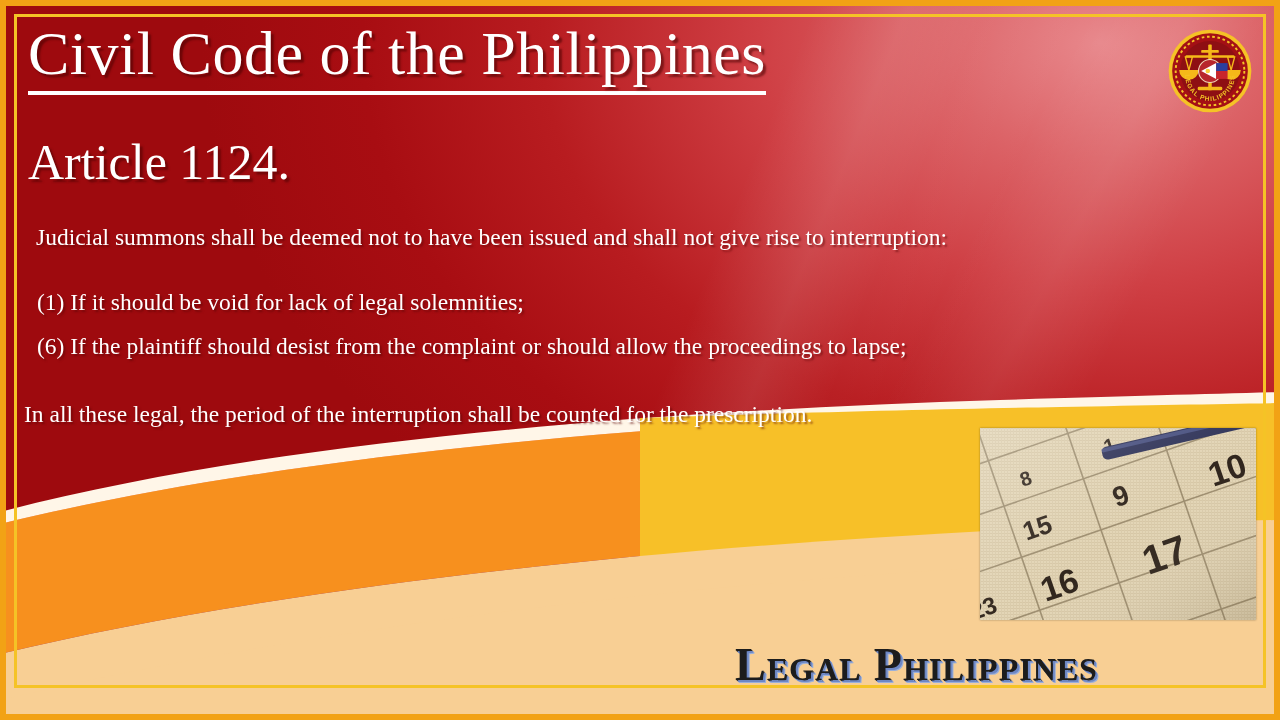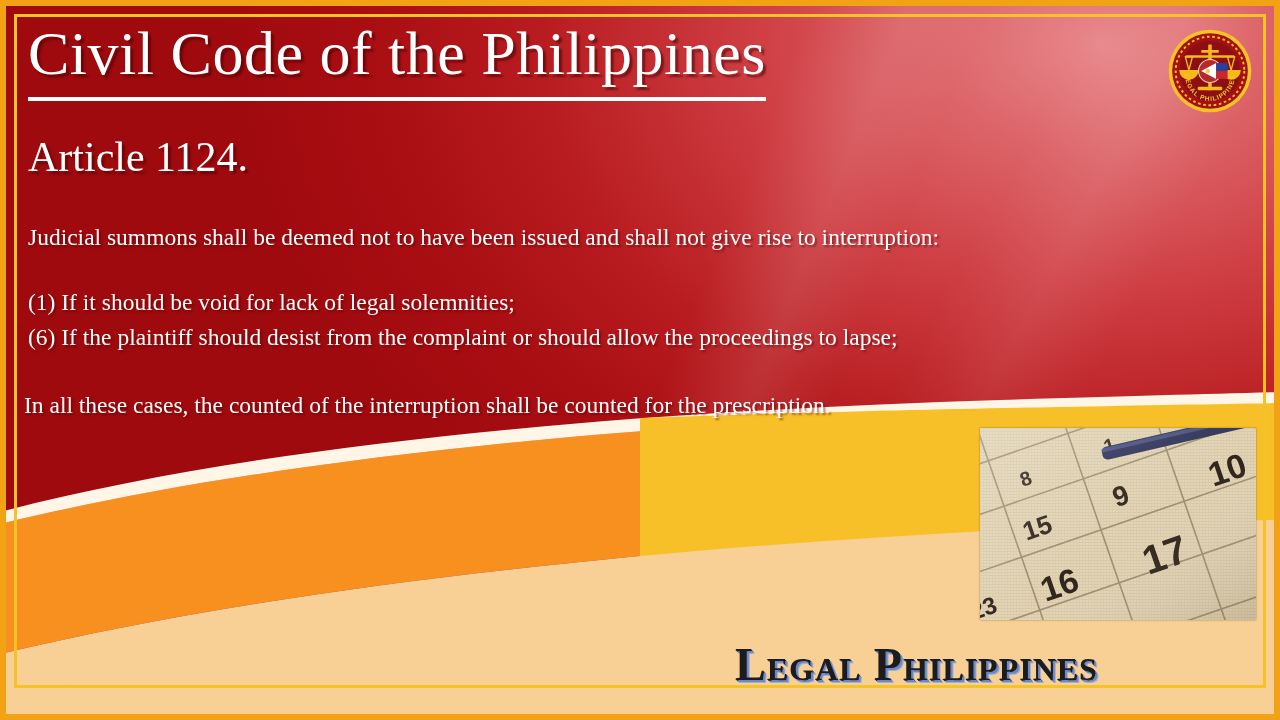--- a/index.html
+++ b/index.html
@@ -65,46 +65,46 @@
     position: absolute;
     left: 28px;
     top: 20px;
     width: 1080px;
     font-size: 62px;
     line-height: 1.08;
     color: #ffffff;
     letter-spacing: 0.5px;
     text-shadow: 3px 3px 2px rgba(70,0,0,0.55);
     border-bottom: 4px solid #ffffff;
-    padding-bottom: 10px;
+    padding-bottom: 4px;
     display: inline-block;
     width: auto;
     white-space: nowrap;
   }
   .article {
     position: absolute;
     left: 28px;
     top: 133px;
-    font-size: 42px;
+    font-size: 50px;
     color: #ffffff;
     text-shadow: 3px 3px 2px rgba(70,0,0,0.5);
     white-space: nowrap;
   }
   .body-block {
     position: absolute;
     left: 24px;
     top: 222px;
     width: 1224px;
     color: #ffffff;
     font-size: 23.5px;
     line-height: 1.33;
     text-shadow: 2px 2px 2px rgba(90,5,5,0.55);
   }
-  .body-lead { margin: 0 0 1.42em 4px; }
-  .body-item { margin: 4px; }
+  .body-lead { margin: 0 0 1.42em 12px; }
+  .body-item { margin: 13px; }
   .body-tail { margin: 1.55em 0 0 0; }
 
   
   .seal {
     position: absolute;
     left: 1166px;
     top: 27px;
     width: 88px;
     height: 88px;
   }
@@ -194,21 +194,21 @@
   </svg>
 
   <div class="title">Civil Code of the Philippines</div>
 
   <div class="article">Article 1124.</div>
 
   <div class="body-block">
     <p class="body-lead">Judicial summons shall be deemed not to have been issued and shall not give rise to interruption:</p>
     <p class="body-item">(1) If it should be void for lack of legal solemnities;</p>
     <p class="body-item">(6) If the plaintiff should desist from the complaint or should allow the proceedings to lapse;</p>
-    <p class="body-tail">In all these cases, the counted of the interruption shall be counted for the prescription.</p>
+    <p class="body-tail">In all these legal, the period of the interruption shall be counted for the prescription.</p>
   </div>
 
   <div class="calendar-photo">
     <svg width="276" height="192" viewBox="0 0 276 192">
       <defs>
         <pattern id="weave" width="3" height="3" patternUnits="userSpaceOnUse">
           <rect width="3" height="3" fill="#e2d4b4"></rect>
           <rect width="3" height="1" fill="#d6c6a4"></rect>
           <rect width="1" height="3" fill="#d9caa9"></rect>
         </pattern>

